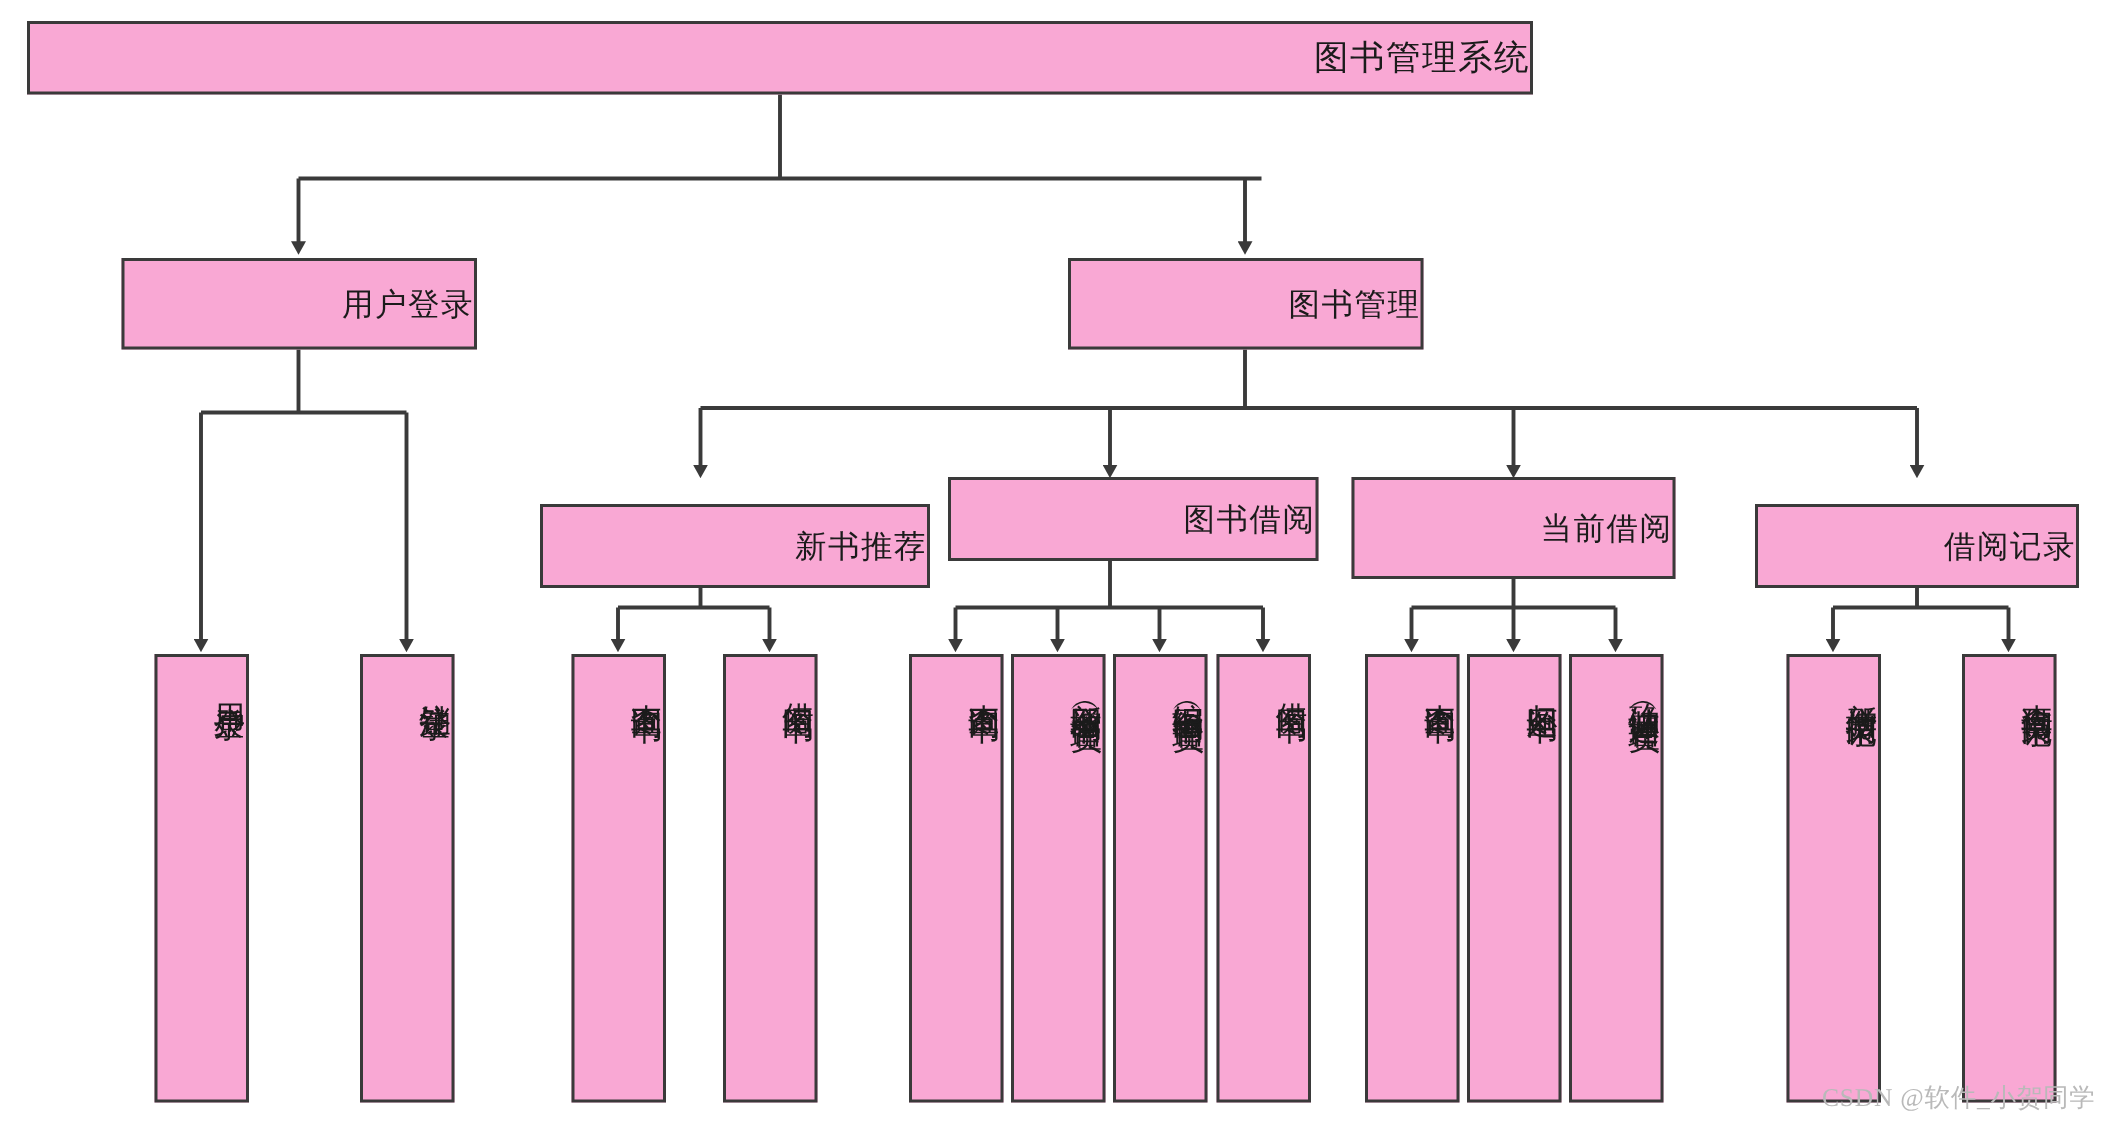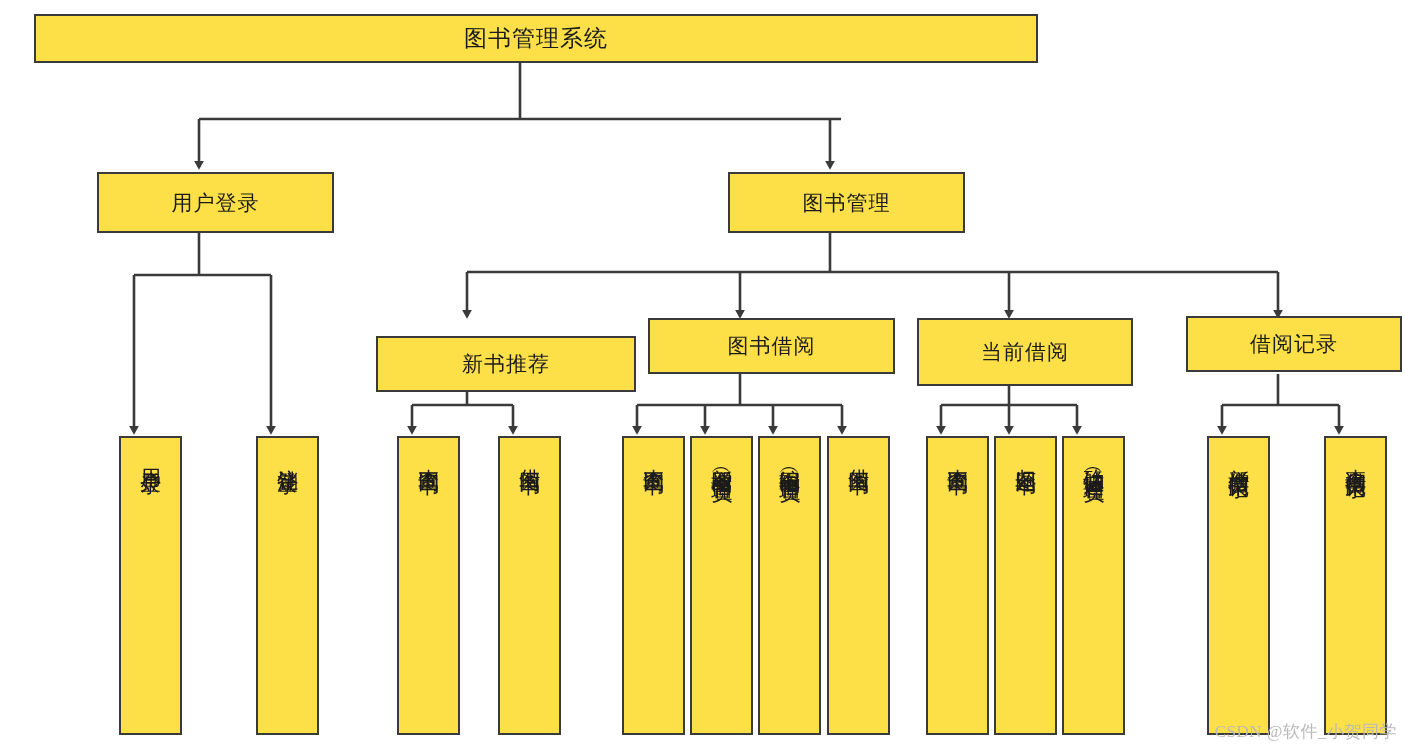--- a/index.html
+++ b/index.html
@@ -18,28 +18,27 @@
   #wires{
     position:absolute;
     left:0;top:0;
     width:1405px;
     height:747px;
     pointer-events:none;
   }
   .node{
     position:absolute;
     box-sizing:border-box;
-    background:#fde047;
+    background:#f9a8d4;
     border:2px solid #3a3a3a;
     display:flex;
     align-items:center;
-    justify-content:center;
+    justify-content:flex-end;
     color:#1b1b1b;
     z-index:2;
-    margin-left:16px;
   }
   .node.root{
     font-size:23px;
     letter-spacing:1px;
   }
   .node.mid{
     font-size:21px;
     letter-spacing:1px;
   }
   .node.leaf{
@@ -140,21 +139,21 @@
   </div>
 
   <div class="node mid" style="left:632px;top:318px;width:247px;height:56px;">
     <span>图书借阅</span>
   </div>
 
   <div class="node mid" style="left:901px;top:318px;width:216px;height:68px;">
     <span>当前借阅</span>
   </div>
 
-  <div class="node mid" style="left:1170px;top:316px;width:216px;height:56px;">
+  <div class="node mid" style="left:1170px;top:336px;width:216px;height:56px;">
     <span>借阅记录</span>
   </div>
 
   <div class="node leaf" style="left:103px;top:436px;width:63px;height:299px;">
     <span class="vtext">用户登录</span>
   </div>
   <div class="node leaf" style="left:240px;top:436px;width:63px;height:299px;">
     <span class="vtext">注销登录</span>
   </div>
 

